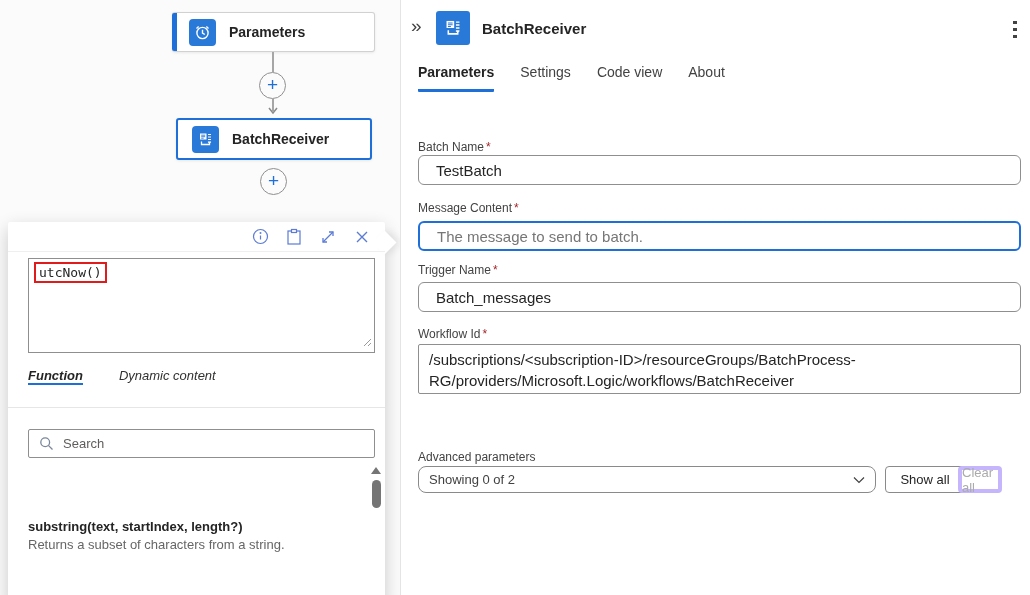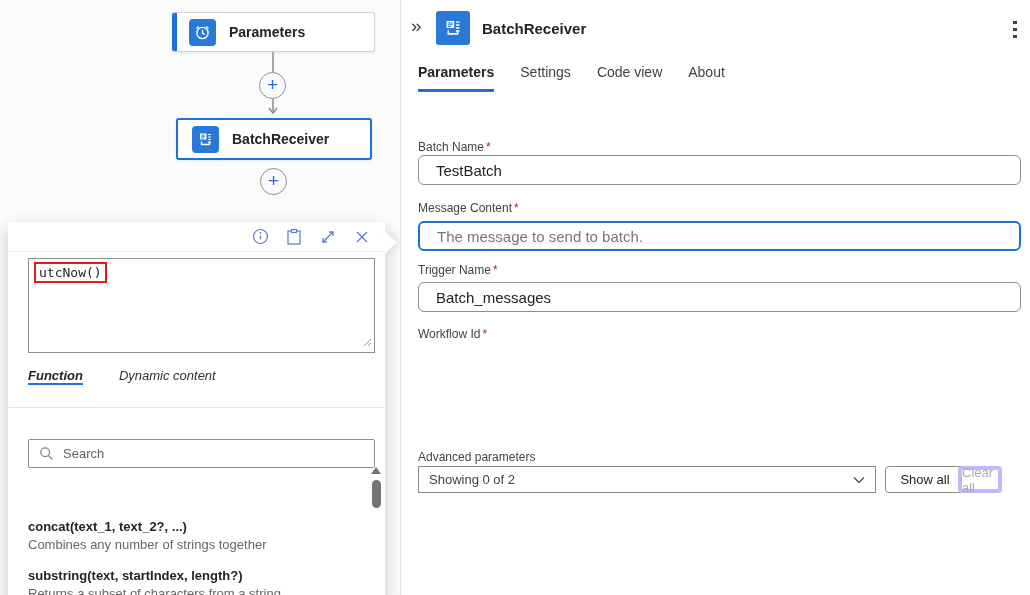--- a/index.html
+++ b/index.html
@@ -38,21 +38,21 @@
   .expr-editor { position:absolute; left:20px; top:36px; width:347px; height:95px; border:1px solid #8f8f8f;
                  background:#fff; font-family:"DejaVu Sans Mono", monospace; font-size:13px; padding:3px 5px; }
   .expr-highlight { display:inline-block; border:2px solid #e01b1b; padding:0 3px; line-height:17px; }
   .resize-grip { position:absolute; right:2px; bottom:2px; }
 
   .expr-tabs { position:absolute; left:20px; top:146px; display:flex; gap:36px; }
   .expr-tab { font-size:13px; color:#323130; cursor:pointer;font-style:italic; }
   .expr-tab.active { font-weight:700; color:#242424; border-bottom:2px solid #1f6fd8; }
   .expr-divider { position:absolute; left:0; top:185px; width:100%; height:1px; background:#e6e6e6; }
 
-  .expr-search { position:absolute; left:20px; top:217px; width:347px; height:29px; border:1px solid #8f8f8f;
+  .expr-search { position:absolute; left:20px; top:207px; width:347px; height:29px; border:1px solid #8f8f8f;
                  border-radius:2px; display:flex; align-items:center; background:#fff; }
   .expr-search input { border:none; outline:none; flex:1; font-size:13px; color:#242424;
                        font-family:"Liberation Sans", sans-serif; }
   .expr-search input::placeholder { color:#605e5c; }
   .search-icon { margin:0 9px 0 10px; display:flex; }
 
   .fn-group-header { position:absolute; left:2px; top:240px; width:363px; height:43px; background:#f9ecf8;
                      display:flex; align-items:center; cursor:pointer; }
   .fx-badge { width:23px; height:23px; background:#a4009c; border-radius:2px; margin-left:18px;
               color:#fff; font-family:"DejaVu Serif", serif; font-style:italic; font-size:13px;
@@ -95,21 +95,21 @@
   .textarea-box { width:603px; height:50px; border:1px solid #8f8f8f; border-radius:2px; font-size:15px;
                   color:#242424; padding:4px 10px; line-height:21px; white-space:pre-wrap; word-break:break-all; }
 
   .f-batch-label  { top:140px; } .f-batch-input  { top:155px; }
   .f-msg-label    { top:201px; } .f-msg-input    { top:221px; }
   .f-trig-label   { top:263px; } .f-trig-input   { top:282px; }
   .f-wf-label     { top:327px; } .f-wf-input     { top:344px; }
 
   .adv-label { position:absolute; left:17px; top:450px; font-size:12px; color:#434343; }
   .adv-dropdown { position:absolute; left:17px; top:466px; width:458px; height:27px; border:1px solid #8a8a8a;
-                  border-radius:0; display:flex; align-items:center; font-size:13px; color:#424242;
+                  border-radius:8px; display:flex; align-items:center; font-size:13px; color:#424242;
                   padding:0 10px; justify-content:space-between; cursor:pointer; background:#fff; }
   .btn { position:absolute; top:466px; height:27px; border-radius:4px; font-size:13px;
          display:flex; align-items:center; justify-content:center; cursor:pointer;
          font-family:"Liberation Sans", sans-serif; background:#fff; }
   .btn-showall { left:484px; width:80px; border:1px solid #8a8a8a; color:#242424; }
   .btn-clearall { left:557px; width:44px; border:4px solid #c4b5fd; color:#ababab; cursor:default; }
 </style>
 </head>
 <body>
 
@@ -225,24 +225,20 @@
     <input type="text" placeholder="Search" style="">
   </div>
 
 
   <div class="fn-scrollbar">
     <div class="scroll-up"></div>
     <div class="scroll-thumb"></div>
   </div>
 
   <div class="fn-list">
-    <div class="fn-item">
-      <div class="fn-sig">concat(text_1, text_2?, ...)</div>
-      <div class="fn-desc">Combines any number of strings together</div>
-    </div>
     <div class="fn-item">
       <div class="fn-sig">substring(text, startIndex, length?)</div>
       <div class="fn-desc">Returns a subset of characters from a string.</div>
     </div>
   </div>
 </div>
 
 <div class="panel">
   <div class="panel-header">
     <div class="collapse-btn">»</div>
@@ -285,20 +281,22 @@
   <input class="field text-input focused f-msg-input" placeholder="The message to send to batch." style="">
 
   <div class="field field-label f-trig-label">
     <span>Trigger Name</span><span class="req">*</span>
   </div>
   <input class="field text-input f-trig-input" value="Batch_messages" style="">
 
   <div class="field field-label f-wf-label">
     <span>Workflow Id</span><span class="req">*</span>
   </div>
+  <div class="field textarea-box f-wf-input">/subscriptions/&lt;subscription-ID&gt;/resourceGroups/BatchProcess-
+RG/providers/Microsoft.Logic/workflows/BatchReceiver</div>
 
   <div class="adv-label">Advanced parameters</div>
   <div class="adv-dropdown">
     <span>Showing 0 of 2</span>
     <span>
       <svg width="12" height="8" viewBox="0 0 12 8">
           <path d="M1 1.5 6 6.5 11 1.5" stroke="#424242" stroke-width="1.2" fill="none"></path>
         </svg>
     </span>
   </div>

